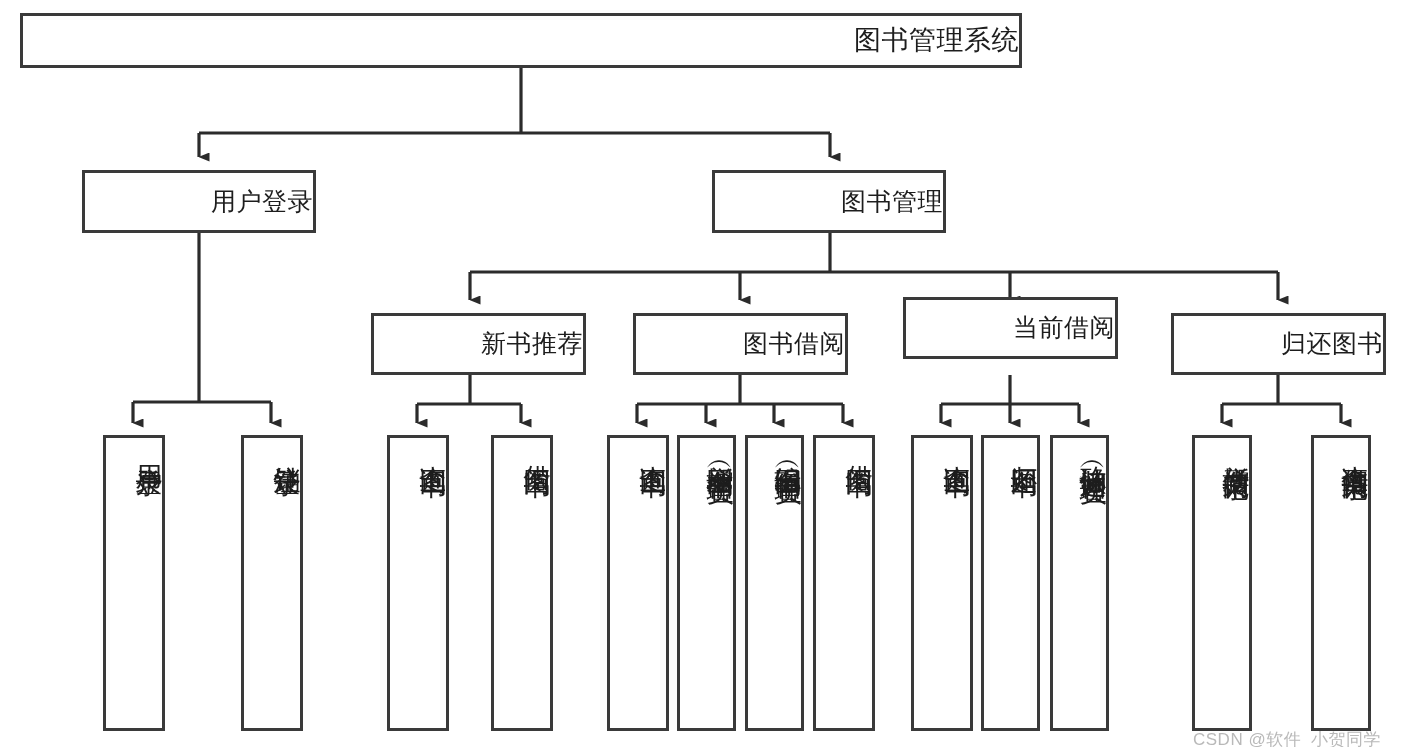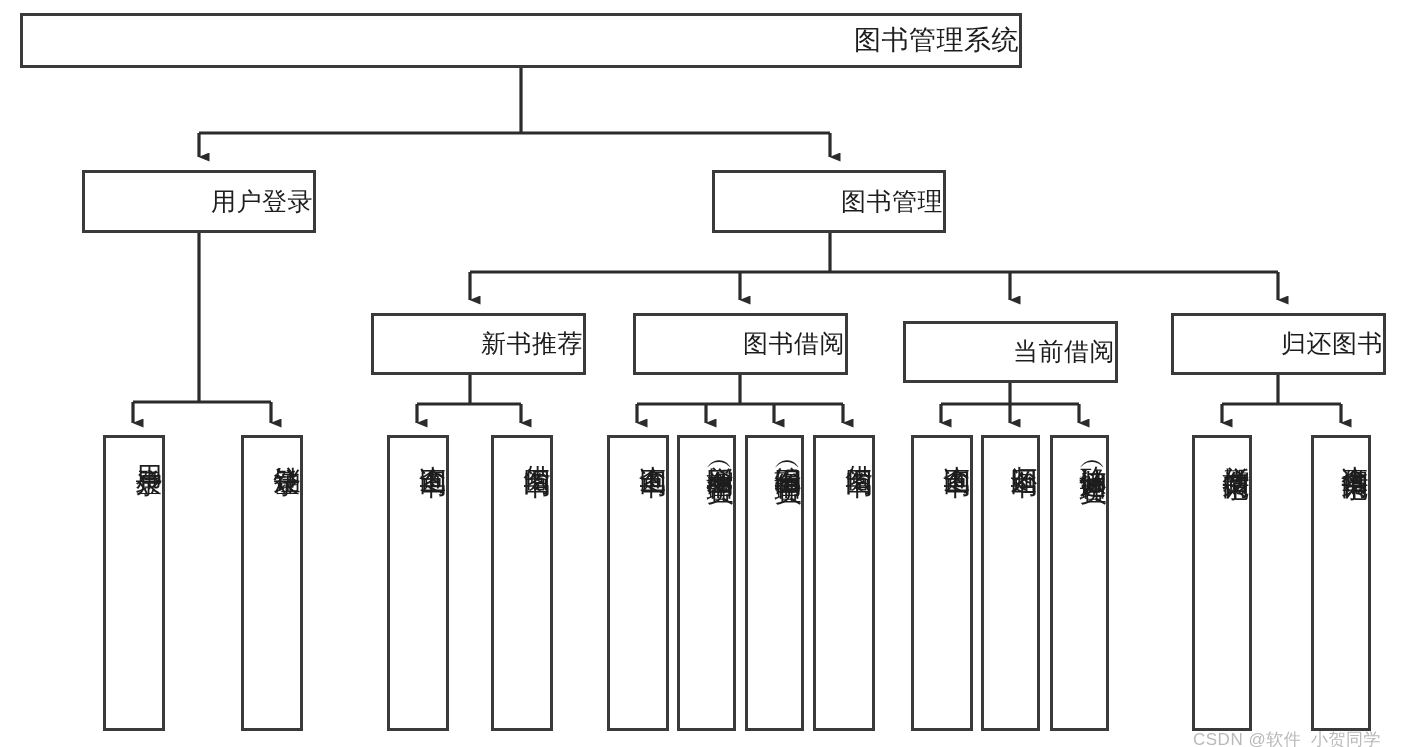--- a/index.html
+++ b/index.html
@@ -141,21 +141,21 @@
   </div>
 
   <div class="node horiz" style="left:363px; top:313px; width:215px; height:62px;margin-left:8px;">
     <span class="node-label">新书推荐</span>
   </div>
 
   <div class="node horiz" style="left:633px; top:313px; width:215px; height:62px;">
     <span class="node-label">图书借阅</span>
   </div>
 
-  <div class="node horiz" style="left:903px; top:321px; width:215px; height:62px;">
+  <div class="node horiz" style="left:903px; top:297px; width:215px; height:62px;">
     <span class="node-label">当前借阅</span>
   </div>
 
   <div class="node horiz" style="left:1171px; top:313px; width:215px; height:62px;">
     <span class="node-label">归还图书</span>
   </div>
 
   <div class="node vert" style="left:103px; top:435px; width:62px; height:296px;">
     <span class="node-label">用户登录</span>
   </div>

